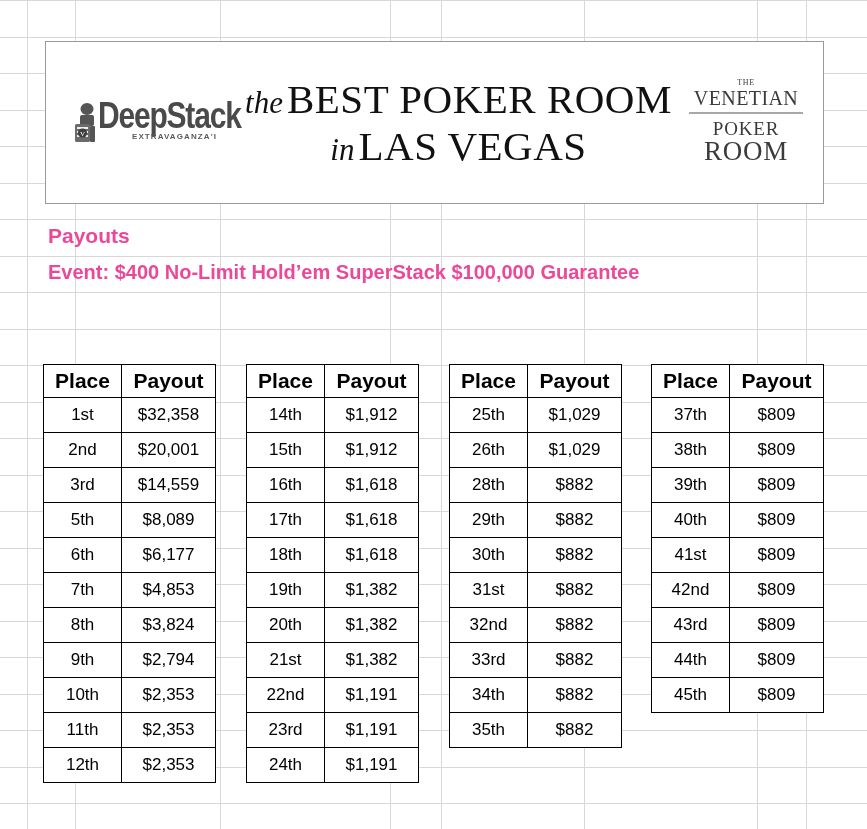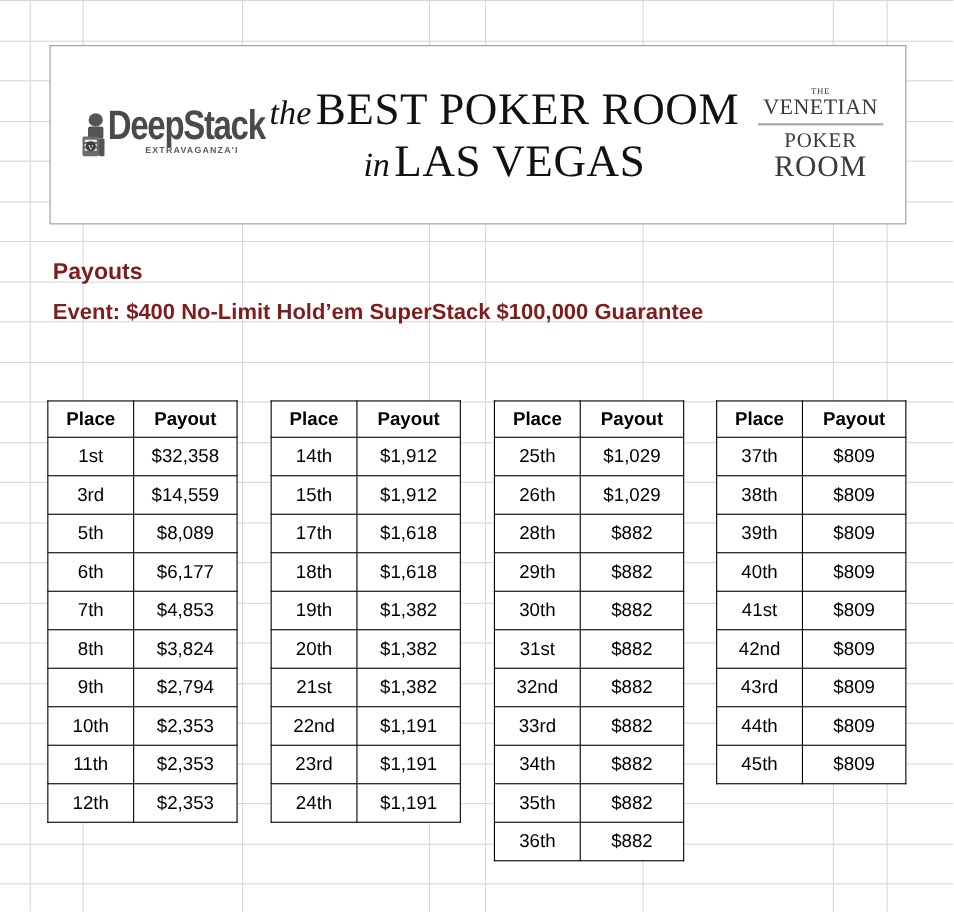--- a/index.html
+++ b/index.html
@@ -156,23 +156,22 @@
     letter-spacing: 0.8px;
     line-height: 1.02;
   }
 
   
   .title-line {
     position: absolute;
     left: 48px;
     font-family: "Liberation Sans", sans-serif;
     font-weight: bold;
-    color: #7f1d1d;
+    color: #ec4899;
     white-space: nowrap;
-    margin-top: 12px;
   }
   #title-payouts { top: 224px; font-size: 21px; }
   #title-event   { top: 261px; font-size: 20px; }
   #title-date    { top: 298px; font-size: 20px; }
 
   
   .payout-table {
     position: absolute;
     border-collapse: collapse;
     background: #ffffff;
@@ -183,21 +182,21 @@
     font-family: "Liberation Sans", sans-serif;
     font-size: 17px;
     color: #000;
     height: 35px;
     padding: 0;
     box-sizing: border-box;
     background: #ffffff;
   }
   .payout-table th {
     font-weight: bold;
-    font-size: 17px;
+    font-size: 21px;
     height: 33px;
   }
   .col-place  { width: 78px; }
   .col-payout { width: 94px; }
 
   #table-1 { left: 43px;  top: 364px; }
   #table-2 { left: 246px; top: 364px; }
   #table-3 { left: 449px; top: 364px; }
   #table-4 { left: 651px; top: 364px; }
 </style>
@@ -285,20 +284,24 @@
       <tbody>
         <tr>
           <th class="col-place">Place</th>
           <th class="col-payout">Payout</th>
         </tr>
         <tr>
           <td class="col-place">1st</td>
           <td class="col-payout">$32,358</td>
         </tr>
         <tr>
+          <td class="col-place">2nd</td>
+          <td class="col-payout">$20,001</td>
+        </tr>
+        <tr>
           <td class="col-place">3rd</td>
           <td class="col-payout">$14,559</td>
         </tr>
         <tr>
           <td class="col-place">5th</td>
           <td class="col-payout">$8,089</td>
         </tr>
         <tr>
           <td class="col-place">6th</td>
           <td class="col-payout">$6,177</td>
@@ -337,20 +340,24 @@
         </tr>
         <tr>
           <td class="col-place">14th</td>
           <td class="col-payout">$1,912</td>
         </tr>
         <tr>
           <td class="col-place">15th</td>
           <td class="col-payout">$1,912</td>
         </tr>
         <tr>
+          <td class="col-place">16th</td>
+          <td class="col-payout">$1,618</td>
+        </tr>
+        <tr>
           <td class="col-place">17th</td>
           <td class="col-payout">$1,618</td>
         </tr>
         <tr>
           <td class="col-place">18th</td>
           <td class="col-payout">$1,618</td>
         </tr>
         <tr>
           <td class="col-place">19th</td>
           <td class="col-payout">$1,382</td>
@@ -416,24 +423,20 @@
           <td class="col-payout">$882</td>
         </tr>
         <tr>
           <td class="col-place">34th</td>
           <td class="col-payout">$882</td>
         </tr>
         <tr>
           <td class="col-place">35th</td>
           <td class="col-payout">$882</td>
         </tr>
-        <tr>
-          <td class="col-place">36th</td>
-          <td class="col-payout">$882</td>
-        </tr>
       </tbody>
     </table>
   <table class="payout-table" id="table-4">
       <tbody>
         <tr>
           <th class="col-place">Place</th>
           <th class="col-payout">Payout</th>
         </tr>
         <tr>
           <td class="col-place">37th</td>

